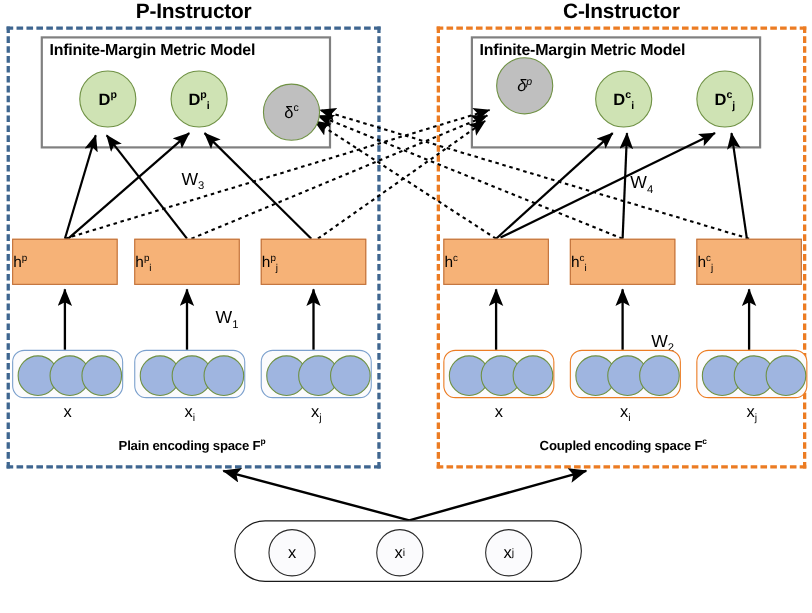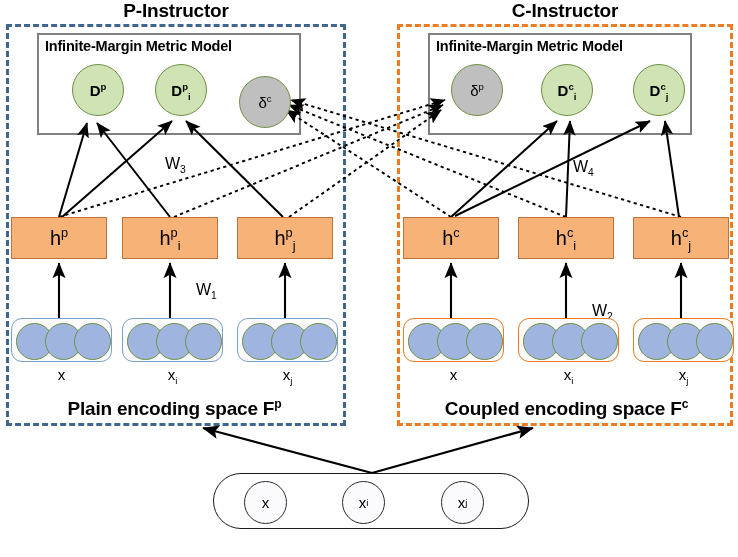--- a/index.html
+++ b/index.html
@@ -15,29 +15,29 @@
   .innerbox{position:absolute;box-sizing:border-box;border:2px solid #808080;
             background:transparent;}
   .innerbox .lbl{position:absolute;left:6px;top:3px;font-size:14.5px;font-weight:bold;
                  white-space:nowrap;letter-spacing:-0.2px;}
   .node{position:absolute;border-radius:50%;box-sizing:border-box;
         display:flex;align-items:center;justify-content:center;
         font-size:15px;font-weight:400;}
   .node.green{background:#cfe3b4;border:1.5px solid #6f9144;font-weight:bold;}
   .node.gray{background:#bfbfbf;border:1.5px solid #6f9144;}
   .hbox{position:absolute;box-sizing:border-box;background:#f6b277;
-        border:1px solid #c0703a;display:flex;align-items:center;justify-content:center;
-        font-size:20px;}
+        border:1px solid #c0703a;display:flex;align-items:center;justify-content:flex-start;
+        font-size:14px;}
   .encbox{position:absolute;box-sizing:border-box;border-radius:11px;
           background:#fbfbfd;}
   .encbox.p{border:1.4px solid #7ba0cd;}
   .encbox.c{border:1.4px solid #ec7c23;}
   .dot{position:absolute;border-radius:50%;background:#9fb5e0;border:1.2px solid #6f9144;}
   .xlabel{position:absolute;font-size:15px;text-align:center;}
-  .spacelabel{position:absolute;font-size:19px;font-weight:bold;white-space:nowrap;
+  .spacelabel{position:absolute;font-size:12px;font-weight:bold;white-space:nowrap;
               text-align:center;letter-spacing:-0.2px;}
   .wlabel{position:absolute;font-size:16px;white-space:nowrap;}
   .triplet{position:absolute;box-sizing:border-box;border:1.6px solid #1a1a1a;
            border-radius:36px;background:#fff;}
   .tnode{position:absolute;border-radius:50%;box-sizing:border-box;
          border:1.4px solid #2b2b2b;background:#fbfbfd;
          display:flex;align-items:center;justify-content:center;font-size:15px;}
   .bigcaption{position:absolute;font-size:19px;font-weight:bold;text-align:center;
               white-space:nowrap;}
   sup{font-size:0.64em;vertical-align:super;line-height:0;}
@@ -125,21 +125,21 @@
     <span class="mathlab">
       <span>D</span><sup>p</sup><sub>i</sub>
     </span>
   </div>
   <div class="node gray" style="left:239px;top:76px;width:52px;height:52px;">
     <span class="mathlab">
       <span>δ</span><sup>c</sup><sub></sub>
     </span>
   </div>
 
-  <div class="node gray" style="left:451px;top:64px;width:52px;height:52px;">
+  <div class="node gray" style="left:451px;top:52px;width:52px;height:52px;font-style:italic;">
     <span class="mathlab">
       <span>δ</span><sup>p</sup><sub></sub>
     </span>
   </div>
   <div class="node green" style="left:541px;top:64px;width:52px;height:52px;">
     <span class="mathlab">
       <span>D</span><sup>c</sup><sub>i</sub>
     </span>
   </div>
   <div class="node green" style="left:633px;top:64px;width:52px;height:52px;">

